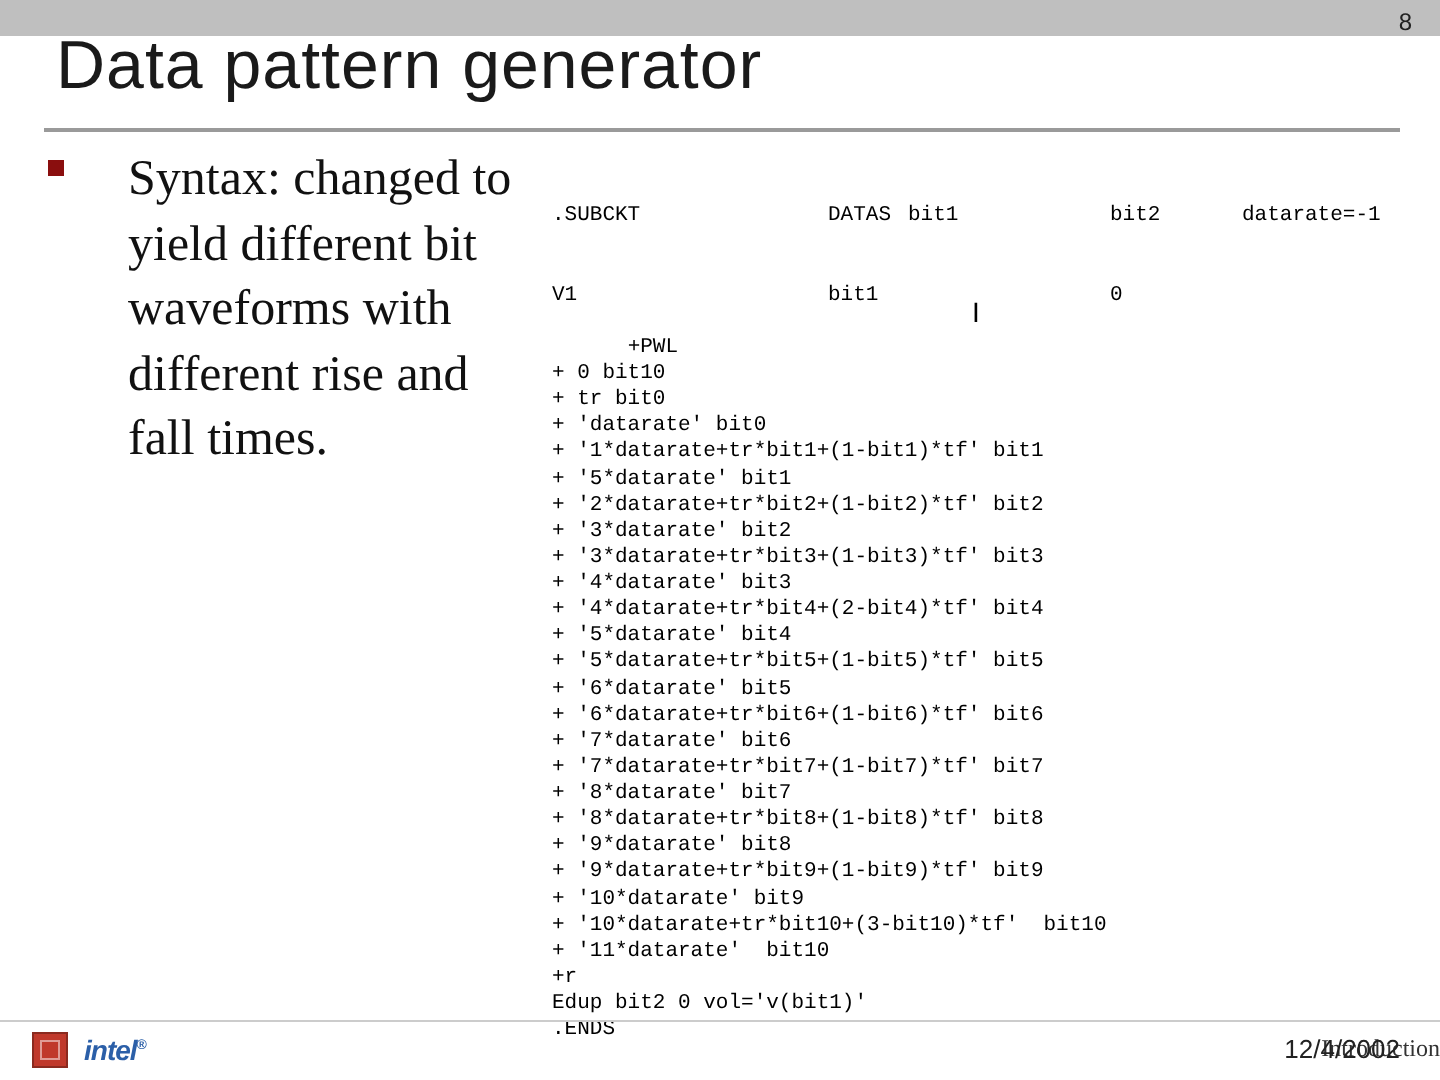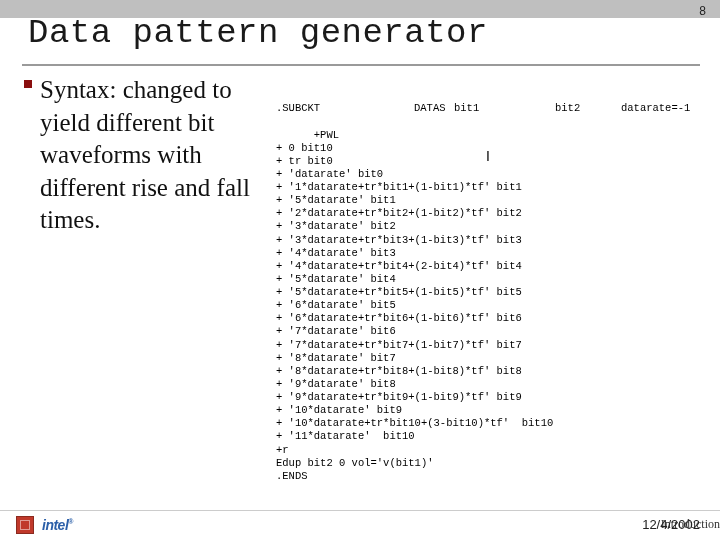--- a/index.html
+++ b/index.html
@@ -26,21 +26,21 @@
     top: 4px;
     right: 14px;
     font-family: Arial, sans-serif;
     font-size: 12px;
     color: #222;
   }
   .title {
     position: absolute;
     top: 14px;
     left: 28px;
-    font-family: Liberation Mono, monospace;
+    font-family: Liberation Sans, sans-serif;
     font-size: 34px;
     color: #1a1a1a;
     letter-spacing: 0.5px;
   }
   .title-underline {
     position: absolute;
     top: 64px;
     left: 22px;
     right: 20px;
     height: 2px;
@@ -66,20 +66,21 @@
     width: 8px;
     height: 8px;
     background: #8a0e0e;
   }
   .bullet-text {
     font-family: 'Comic Sans MS', 'Segoe Script', cursive;
     font-size: 25px;
     line-height: 1.3;
     color: #111;
     padding-left: 4px;
+    margin-left: 24px;
   }
   .code-col {
     flex: 1;
     font-family: 'Courier New', monospace;
     font-size: 10.5px;
     line-height: 1.25;
     color: #000;
     white-space: pre;
     padding-top: 2px;
   }
@@ -167,20 +168,21 @@
   <div class="title-underline"></div>
 
   <div class="body-row">
     <div class="bullet-col">
       <div class="bullet-mark"></div>
       <div class="bullet-text"><span>Syntax:</span><span> changed to yield different bit waveforms with different rise and fall times.</span></div>
     </div>
 
     <div class="code-col">
       <span class="hdr-row"><span class="hdr-cell w0">.SUBCKT</span><span class="hdr-cell w1">DATAS</span><span class="hdr-cell w2">bit1</span><span class="hdr-cell w3">bit2</span><span class="hdr-cell">datarate=-1</span></span>
+      <span class="hdr-row"><span class="hdr-cell w0">V1</span><span class="hdr-cell w1">bit1</span><span class="hdr-cell w2"></span><span class="hdr-cell w3">0</span></span>
       <span>+PWL</span>
 <span>+ 0 bit10</span>
 <span>+ tr bit0</span>
 <span>+ 'datarate' bit0</span>
 <span>+ '1*datarate+tr*bit1+(1-bit1)*tf' bit1</span>
 <span>+ '5*datarate' bit1</span>
 <span>+ '2*datarate+tr*bit2+(1-bit2)*tf' bit2</span>
 <span>+ '3*datarate' bit2</span>
 <span>+ '3*datarate+tr*bit3+(1-bit3)*tf' bit3</span>
 <span>+ '4*datarate' bit3</span>

